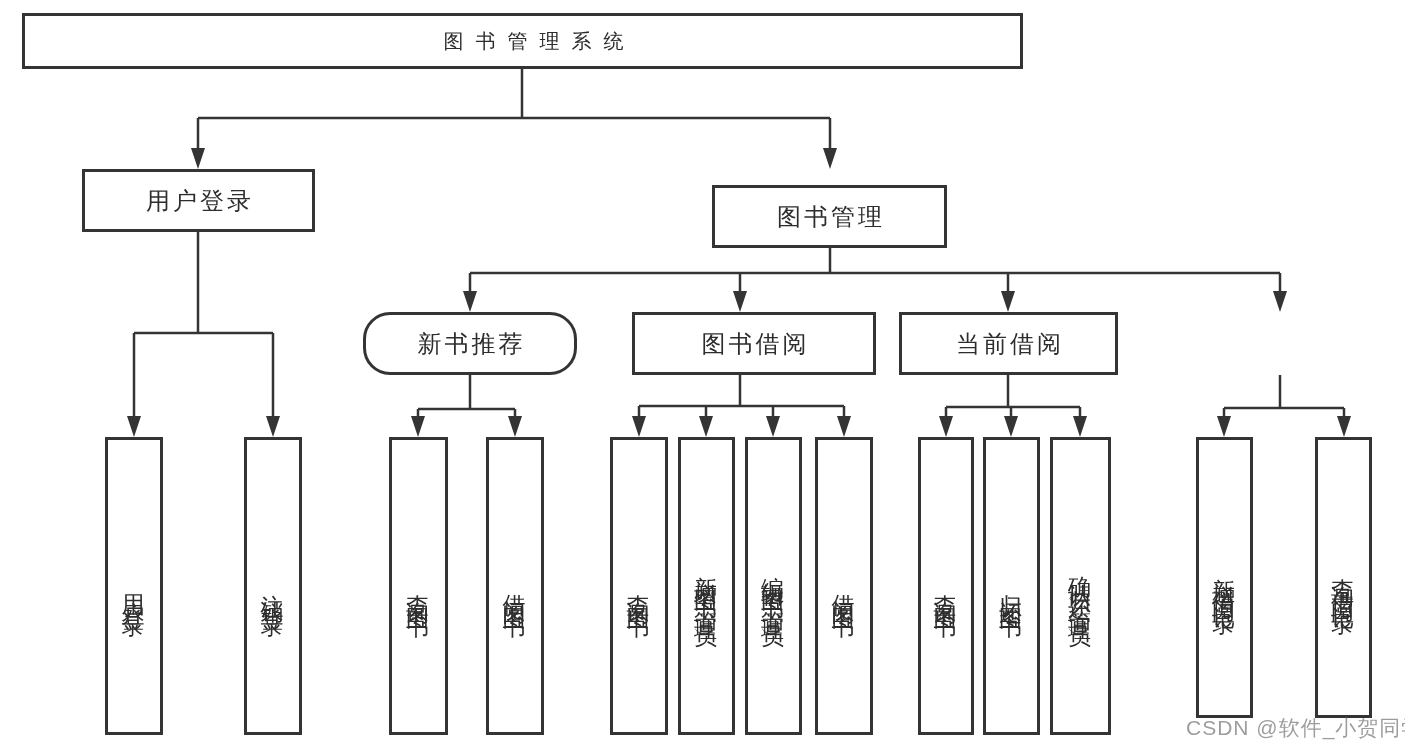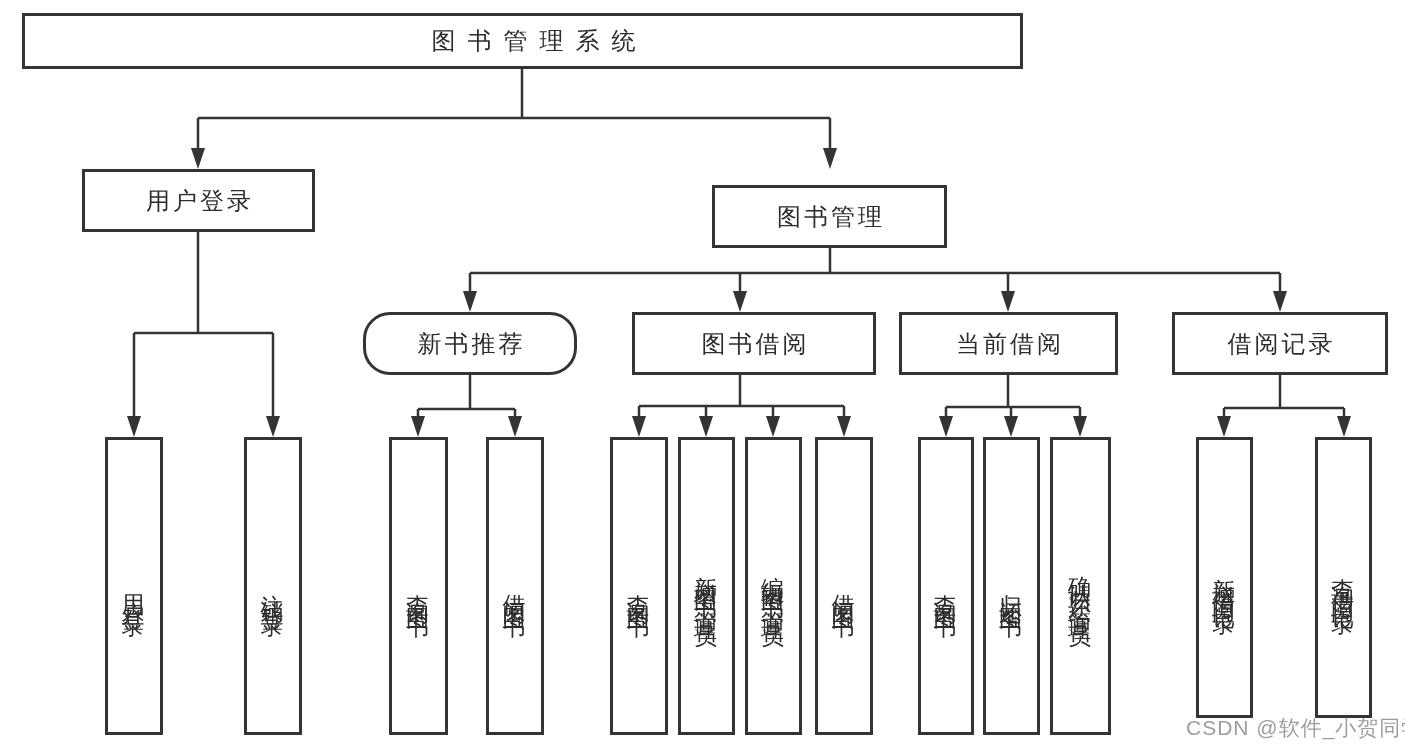--- a/index.html
+++ b/index.html
@@ -17,21 +17,21 @@
     box-sizing: border-box;
     border: 3px solid #343434;
     background: #ffffff;
     color: #2d2d2d;
     display: flex;
     align-items: center;
     justify-content: center;
     z-index: 2;
     white-space: nowrap;
   }
-  .root-node  { font-size: 24px; letter-spacing: 12px; padding-left: 34px; }
+  .root-node  { font-size: 20px; letter-spacing: 12px; padding-left: 34px; }
   .h-node     { font-size: 24px; letter-spacing: 3px; padding-left: 3px; }
   .v-node {
     writing-mode: vertical-rl;
     text-orientation: mixed;
     font-size: 23px;
     letter-spacing: 7px;
     padding-top: 7px;
   }
   .watermark {
     position: absolute;
@@ -93,21 +93,20 @@
   </svg>
 
   <div class="node root-node" style="left:22px; top:13px; width:1001px; height:56px;">图书管理系统</div>
 
   <div class="node h-node" style="left:82px; top:169px; width:233px; height:63px;">用户登录</div>
   <div class="node h-node" style="left:712px; top:169px; width:235px; height:63px;margin-top:16px;">图书管理</div>
 
   <div class="node h-node" style="left:363px; top:312px; width:214px; height:63px;border-radius:27px;">新书推荐</div>
   <div class="node h-node" style="left:632px; top:312px; width:244px; height:63px;">图书借阅</div>
   <div class="node h-node" style="left:899px; top:312px; width:219px; height:63px;text-align:right;">当前借阅</div>
-  <div class="node h-node" style="left:1172px; top:312px; width:216px; height:63px;">借阅记录</div>
 
   <div class="node v-node" style="left:105px; top:437px; width:58px; height:298px;">用户登录</div>
   <div class="node v-node" style="left:244px; top:437px; width:58px; height:298px;">注销登录</div>
 
   <div class="node v-node" style="left:389px; top:437px; width:59px; height:298px;">查询图书</div>
   <div class="node v-node" style="left:486px; top:437px; width:58px; height:298px;">借阅图书</div>
 
   <div class="node v-node" style="left:610px; top:437px; width:58px; height:298px;">查询图书</div>
   <div class="node v-node" style="left:678px; top:437px; width:57px; height:298px;">新增图书（管理员）</div>
   <div class="node v-node" style="left:745px; top:437px; width:57px; height:298px;">编辑图书（管理员）</div>

